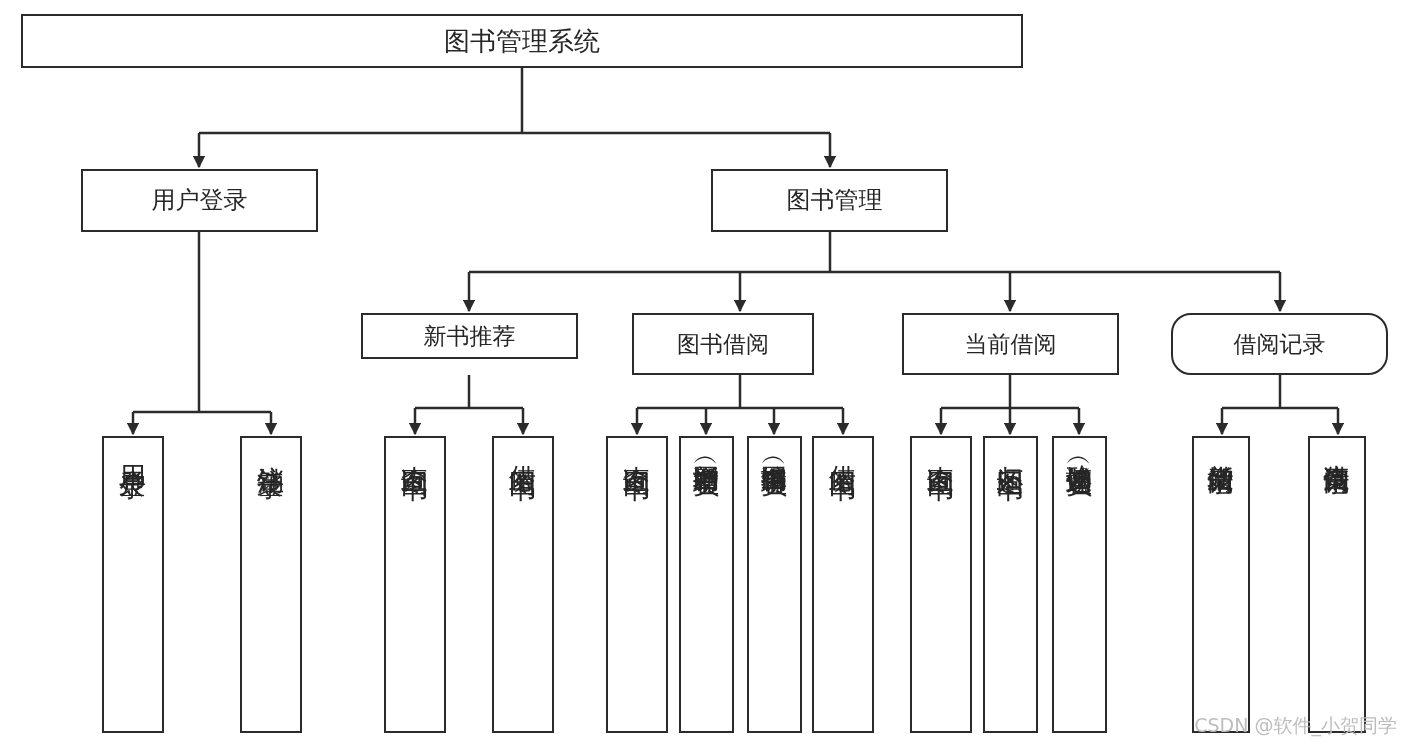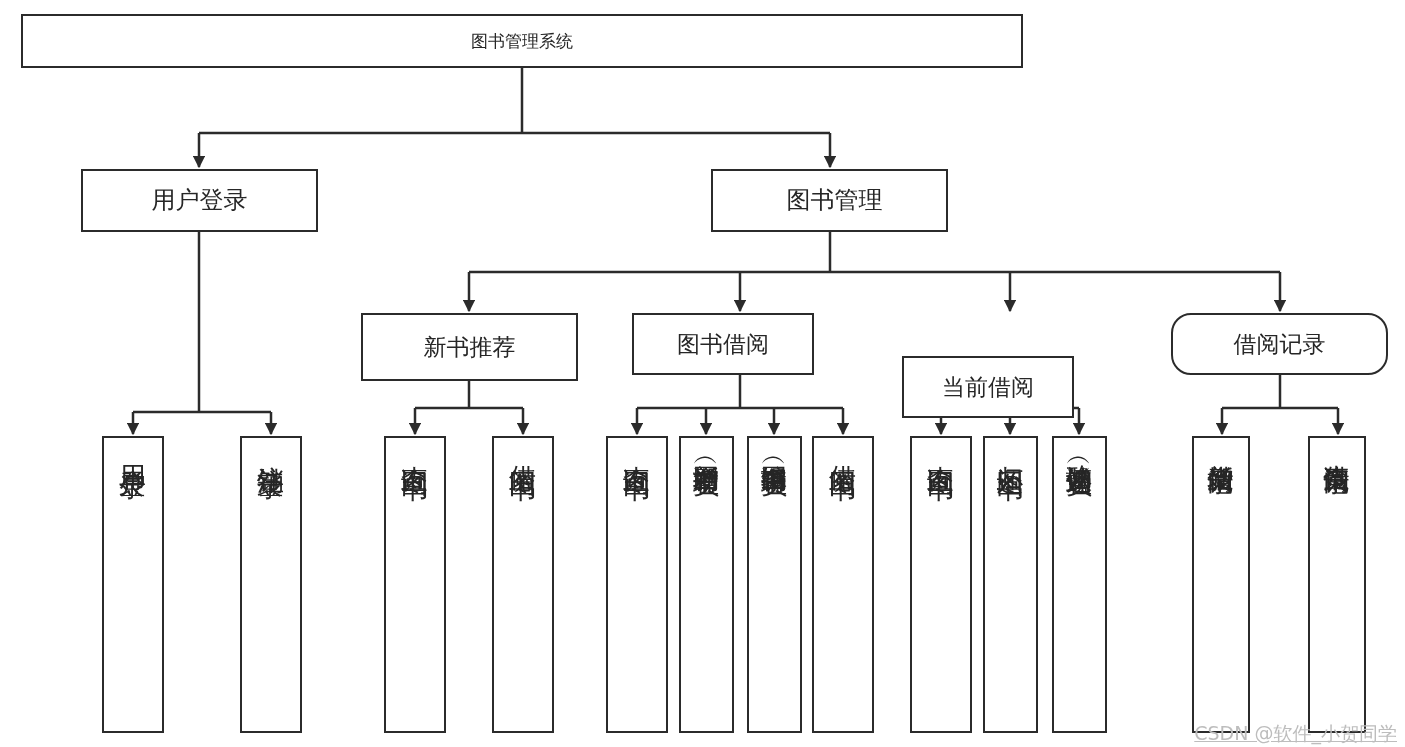--- a/index.html
+++ b/index.html
@@ -35,21 +35,21 @@
     align-items: center;
     justify-content: center;
     z-index: 2;
   }
   .node .label {
     color: #262626;
     text-align: center;
     line-height: 1.08;
   }
   .node-root .label {
-    font-size: 17px;
+    font-size: 26px;
   }
   .node-l2 .label {
     font-size: 24px;
   }
   .node-l3 .label {
     font-size: 23px;
   }
   
   .node-leaf {
     align-items: flex-start;
@@ -64,27 +64,26 @@
     line-height: 1;
     white-space: nowrap;
   }
   .node-leaf.tall .label {
     font-size: 26px;
     letter-spacing: 1px;
   }
   .watermark {
     position: absolute;
     right: 8px;
-    bottom: 0;
+    bottom: 8px;
     font-size: 19px;
     color: #bdbdbd;
     white-space: nowrap;
     z-index: 5;
     font-family: "DejaVu Sans", "Liberation Sans", sans-serif;
-    text-decoration: underline;
   }
 </style>
 </head>
 <body>
 
 <div id="canvas">
 
   <svg id="edges" viewBox="0 0 1405 747" width="1405" height="747" xmlns="http://www.w3.org/2000/svg">
     <defs>
       <marker id="arrow" viewBox="0 0 10 10" refX="9" refY="5" markerWidth="5" markerHeight="5" orient="auto-start-reverse">
@@ -139,27 +138,27 @@
     <span class="label">图书管理系统</span>
   </div>
 
   <div class="node node-l2" style="left:81px; top:169px; width:237px; height:63px;">
     <span class="label">用户登录</span>
   </div>
   <div class="node node-l2" style="left:711px; top:169px; width:237px; height:63px;padding-left:10px;">
     <span class="label">图书管理</span>
   </div>
 
-  <div class="node node-l3" style="left:361px; top:313px; width:217px; height:68px;">
+  <div class="node node-l3" style="left:361px; top:313px; width:217px; height:46px;">
     <span class="label">新书推荐</span>
   </div>
   <div class="node node-l3" style="left:632px; top:313px; width:182px; height:62px;">
     <span class="label">图书借阅</span>
   </div>
-  <div class="node node-l3" style="left:902px; top:313px; width:172px; height:62px;margin-top:43px;">
+  <div class="node node-l3" style="left:902px; top:313px; width:217px; height:62px;">
     <span class="label">当前借阅</span>
   </div>
   <div class="node node-l3" style="left:1171px; top:313px; width:217px; height:62px;border-radius:20px;">
     <span class="label">借阅记录</span>
   </div>
 
   <div class="node node-leaf" style="left:102px; top:436px; width:62px; height:297px;">
     <span class="label">用户登录</span>
   </div>
   <div class="node node-leaf" style="left:240px; top:436px; width:62px; height:297px;">

